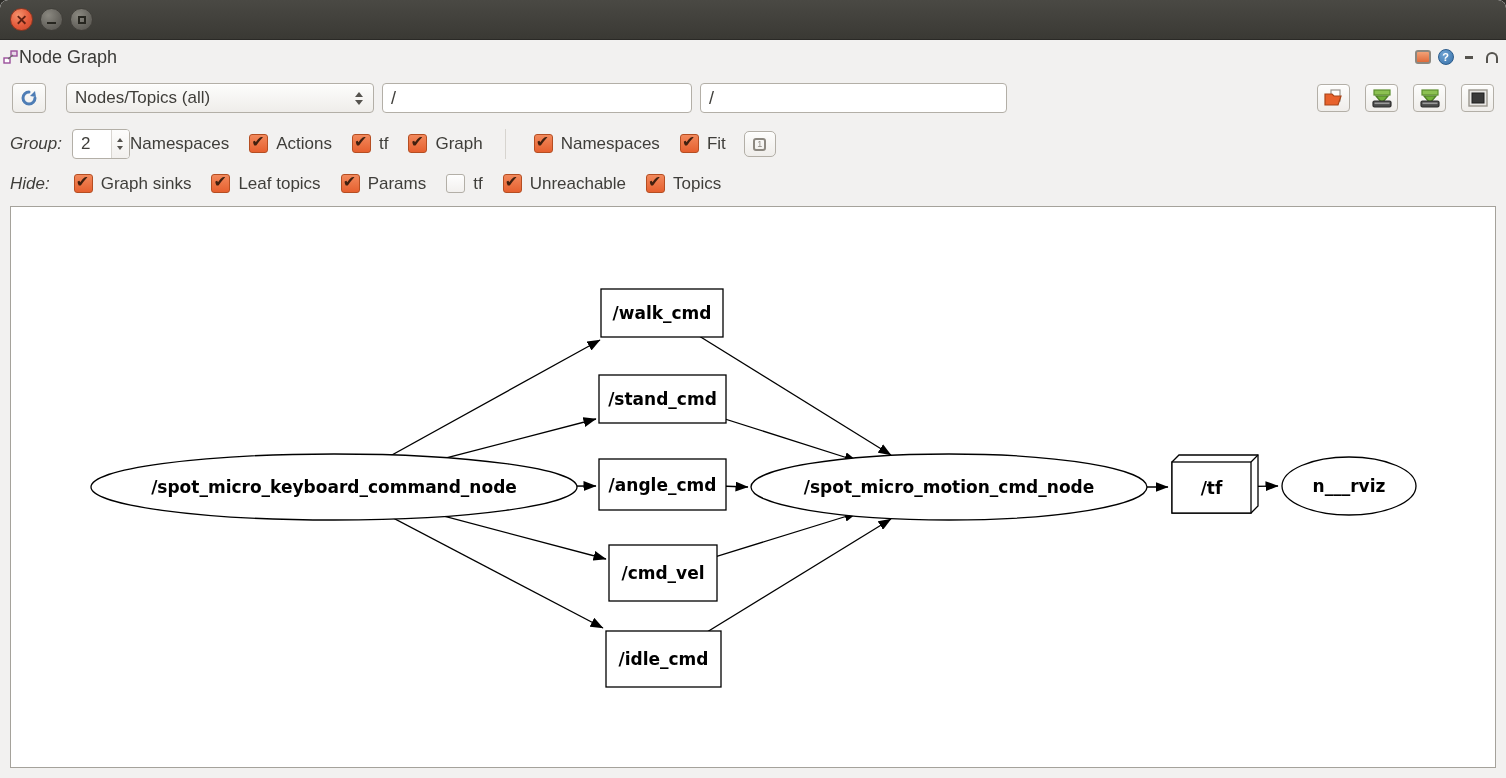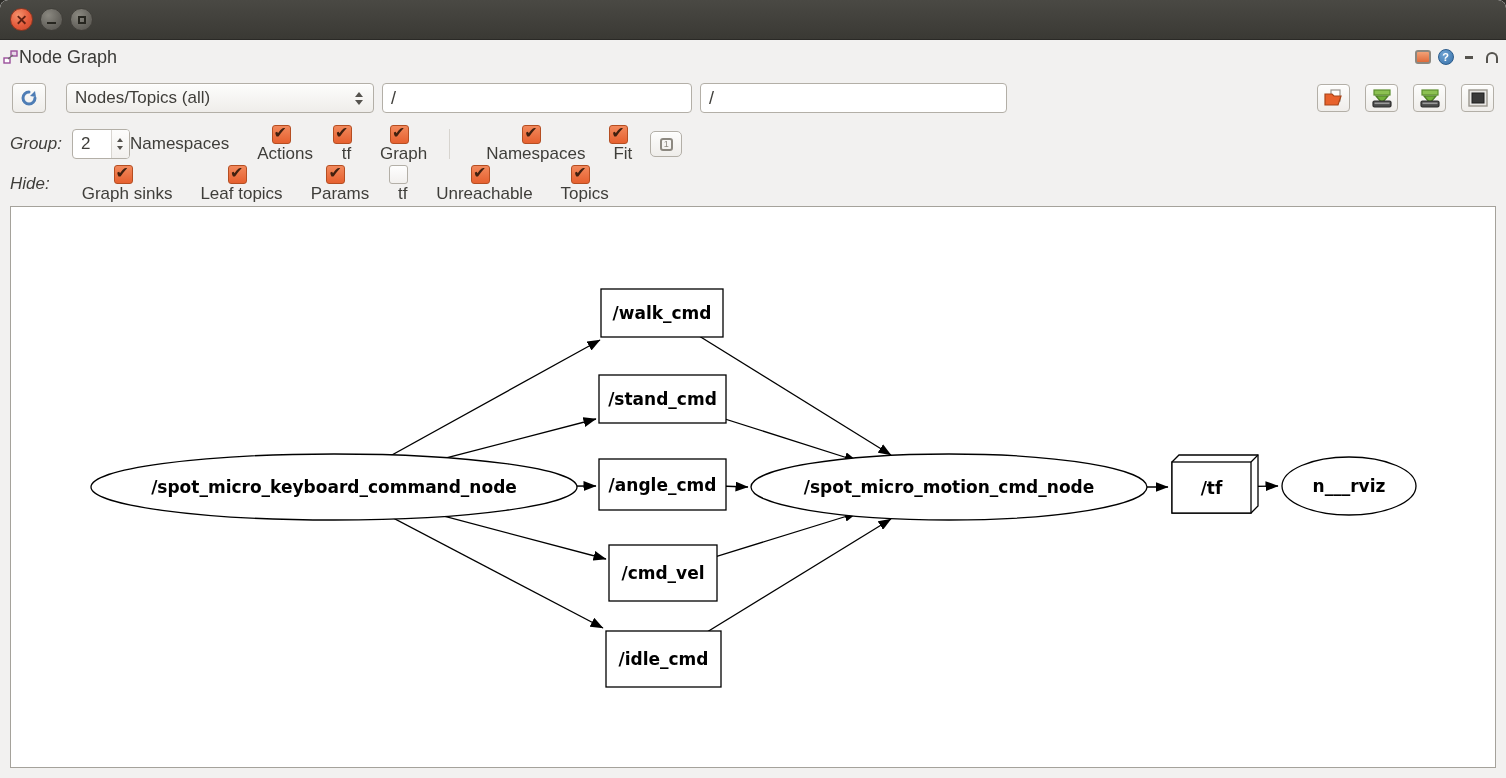--- a/index.html
+++ b/index.html
@@ -56,21 +56,21 @@
   .rowlabel { margin-right:10px;font-style:italic; }
   .spinbox { width:58px; height:30px; background:#fff; border:1px solid #b3afa7; border-radius:4px;
              display:flex; align-items:stretch; overflow:hidden; }
   .spin-val { flex:1; display:flex; align-items:center; padding-left:8px; font-size:17px; }
   .spin-arrows { width:18px; border-left:1px solid #d8d5d0; display:flex; flex-direction:column;
                  align-items:center; justify-content:center; gap:4px; background:linear-gradient(#fdfdfc,#f2f0ee); }
   .spin-arrows .tri-up { border-left-width:3px; border-right-width:3px; border-bottom-width:4px; }
   .spin-arrows .tri-down { border-left-width:3px; border-right-width:3px; border-top-width:4px; }
   .ns-label { margin-left:0; }
   .cbgroup { display:flex; align-items:center; }
-  .cb { display:flex; align-items:center; margin-left:20px; cursor:default;flex-direction:column; }
+  .cb { display:flex; margin-left:20px; cursor:default; }
   .cbbox { width:19px; height:19px; border-radius:3px; position:relative; flex:none;
            background:linear-gradient(#fefefe,#f2f0ee); border:1px solid #b3afa7; }
   .cbbox.checked { background:linear-gradient(#f2895c,#e6602f); border:1px solid #b54e22; }
   .cbbox.checked::after { content:"\2714"; position:absolute; top:-3px; left:1px; font-size:16px; color:#41200f; }
   .cbl { margin-left:8px; }
   .vsep { width:1px; height:30px; background:#d7d4cf; margin:0 8px 0 22px; }
   .fit-btn { width:32px; height:26px; margin-left:18px; border-radius:5px; }
   .fit-ico { width:13px; height:13px; border:2px solid #8c8880; border-radius:3px; color:#8c8880;
              font-size:9px; line-height:9px; display:flex; align-items:center; justify-content:center; }
 

